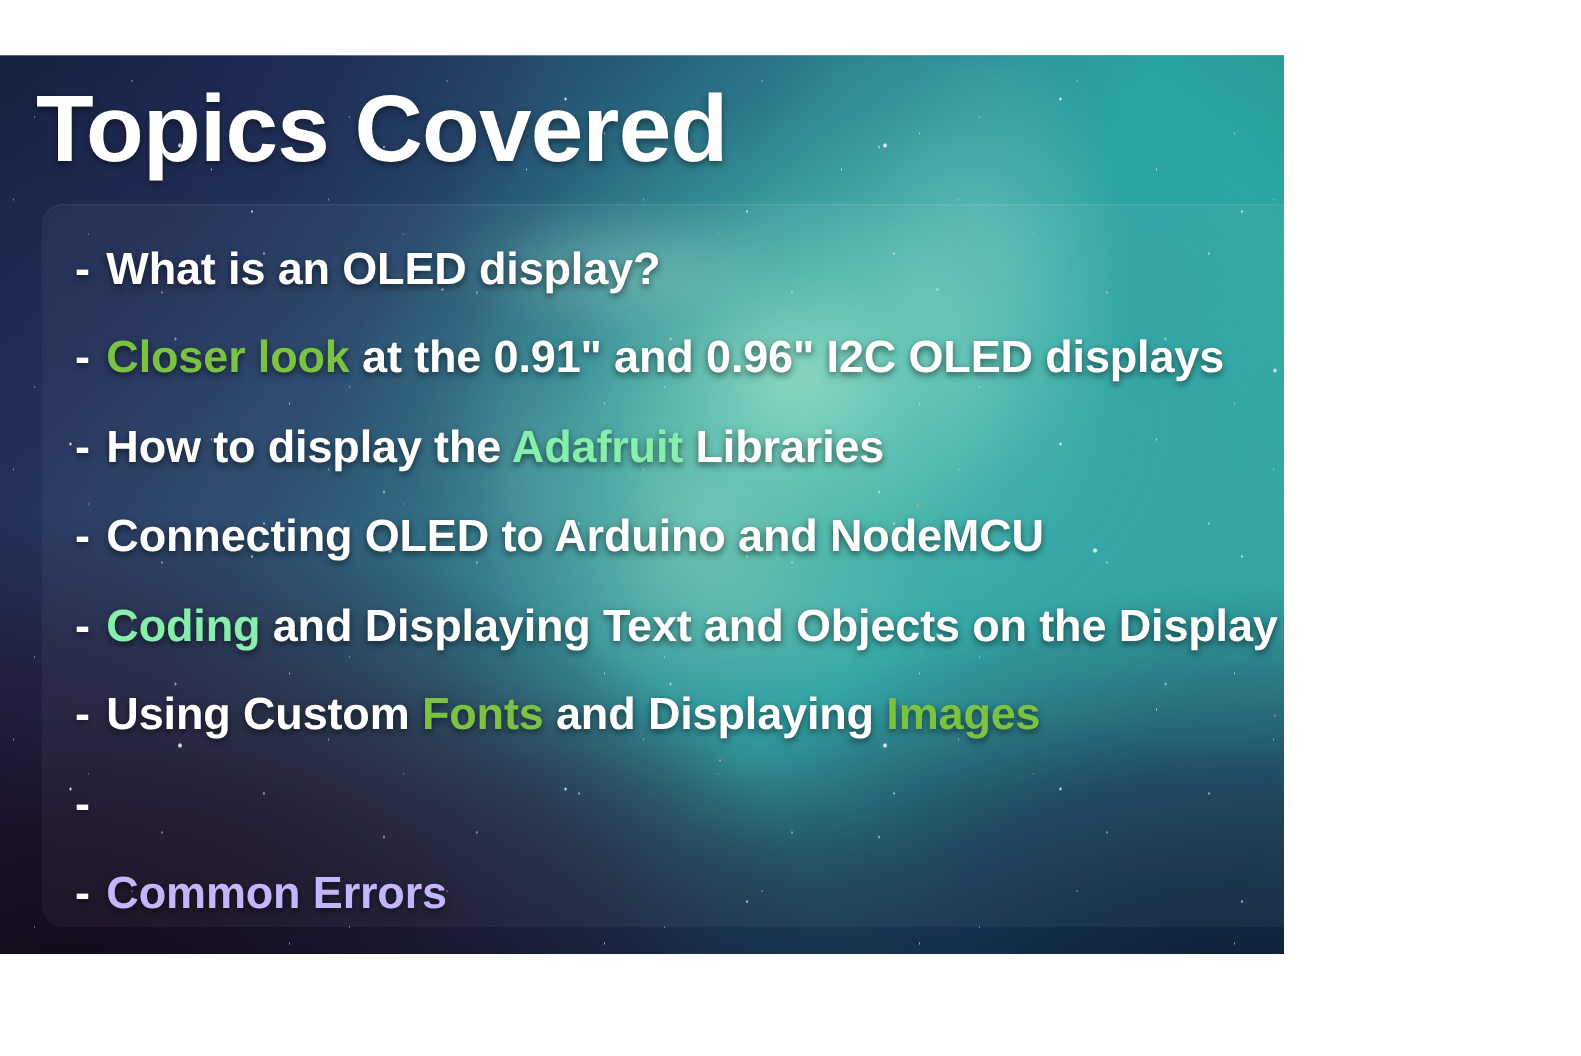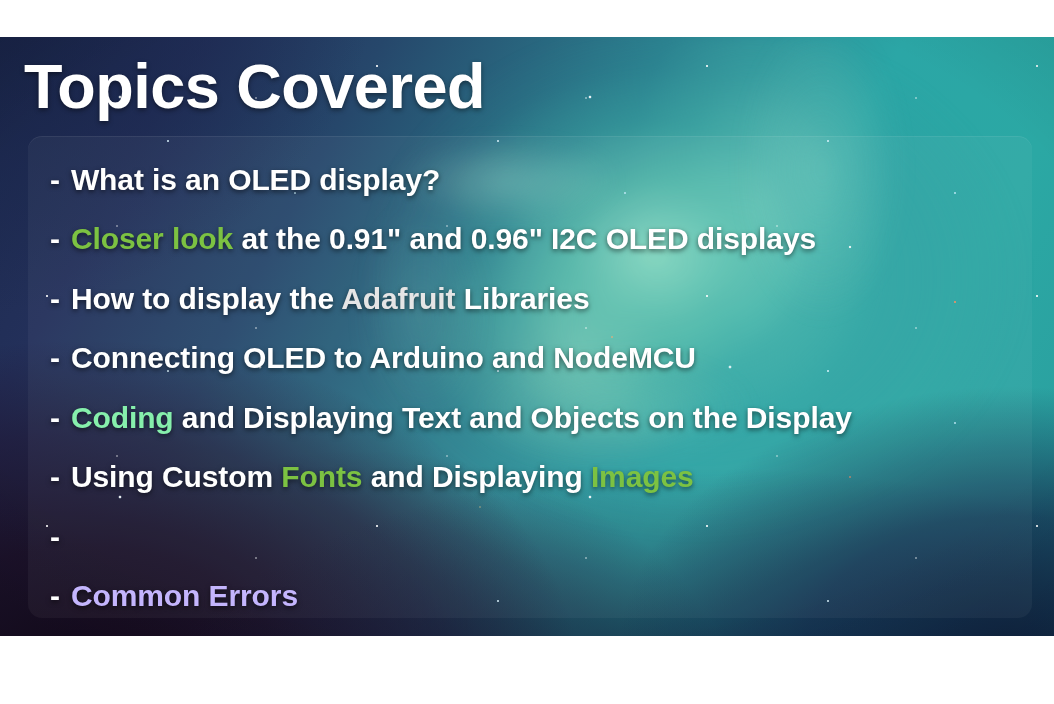--- a/index.html
+++ b/index.html
@@ -11,21 +11,21 @@
     width: 1054px;
     height: 704px;
     overflow: hidden;
     font-family: "Liberation Sans", sans-serif;
   }
 
   #slide-frame {
     position: absolute;
     left: 0;
     top: 37px;
-    width: 1054px;
+    width: 856px;
     height: 599px;
     overflow: hidden;
     background: #15213d;
   }
 
   
   .bg-layer {
     position: absolute;
     inset: 0;
     pointer-events: none;
@@ -205,21 +205,21 @@
       <div class="bullet-row">
         <span class="bullet-dash">-</span>
         <span><span class="seg-plain">What is an OLED display?</span></span>
       </div>
       <div class="bullet-row">
         <span class="bullet-dash">-</span>
         <span><span class="seg-accent" style="color: rgb(124, 194, 66);">Closer look</span><span class="seg-plain"> at the 0.91" and 0.96" I2C OLED displays</span></span>
       </div>
       <div class="bullet-row">
         <span class="bullet-dash">-</span>
-        <span><span class="seg-plain">How to display the </span><span class="seg-accent" style="color: #e5e5e5;">Adafruit</span><span class="seg-plain"> Libraries</span></span>
+        <span><span class="seg-plain">How to display the </span><span class="seg-accent" style="color: #86efac;">Adafruit</span><span class="seg-plain"> Libraries</span></span>
       </div>
       <div class="bullet-row">
         <span class="bullet-dash">-</span>
         <span><span class="seg-plain">Connecting OLED to Arduino and NodeMCU</span></span>
       </div>
       <div class="bullet-row">
         <span class="bullet-dash">-</span>
         <span><span class="seg-accent" style="color: #86efac;">Coding</span><span class="seg-plain"> and Displaying Text and Objects on the Display</span></span>
       </div>
       <div class="bullet-row">

